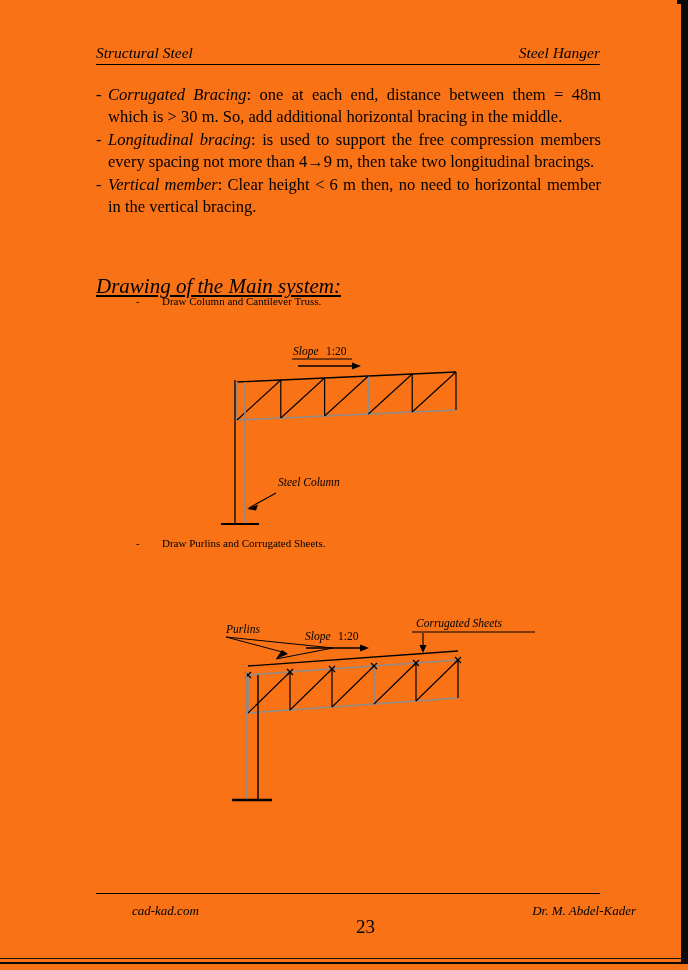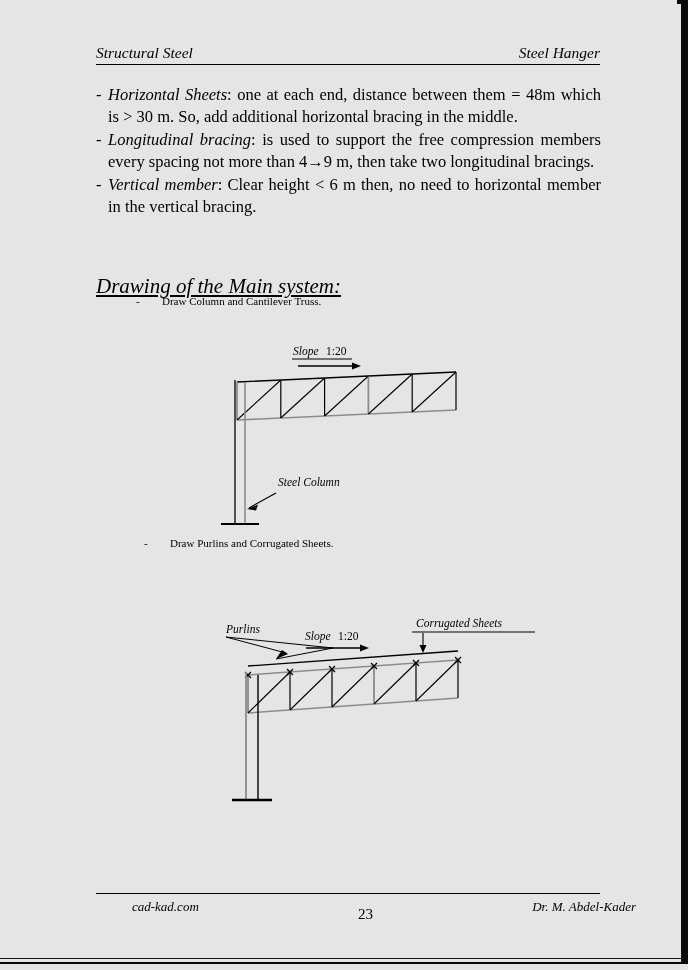--- a/index.html
+++ b/index.html
@@ -10,21 +10,21 @@
   body {
     font-family: "Liberation Serif", "DejaVu Serif", serif;
     color: #000000;
   }
 
   #page {
     position: relative;
     width: 688px;
     height: 970px;
     overflow: hidden;
-    background: #e5e5e5;
+    background: #f97316;
   }
 
   
   .scan-edge-right {
     position: absolute;
     top: 0;
     right: 0;
     width: 7px;
     height: 962px;
     background: #0a0a0a;
@@ -113,21 +113,21 @@
   }
   .sub-item {
     position: absolute;
     font-size: 11px;
   }
   .sub-item .dash {
     display: inline-block;
     width: 26px;
   }
   #sub-item-1 { left: 136px; top: 295px; }
-  #sub-item-2 { left: 144px; top: 537px; }
+  #sub-item-2 { left: 136px; top: 537px; }
   #sub-item-3 { left: 136px; top: 838px; }
 
   
   .figure {
     position: absolute;
   }
   #figure-1 { left: 190px; top: 338px; width: 300px; height: 200px; }
   #figure-2 { left: 190px; top: 609px; width: 360px; height: 205px; }
 
   .figure svg { display: block; }
@@ -160,23 +160,23 @@
     width: 504px;
     display: flex;
     justify-content: space-between;
     align-items: baseline;
     font-size: 13px;
     margin-left: 36px;
   }
   .footer .left, .footer .right { font-style: italic; }
   .footer .center {
     font-style: normal;
-    font-size: 15px;
+    font-size: 19px;
     position: relative;
-    top: 8px;
+    top: 18px;
   }
 </style>
 </head>
 <body>
 
 <div id="page">
 
   <div class="scan-edge-right"></div>
   <div class="scan-edge-top-nick"></div>
   <div class="scan-edge-bottom"></div>
@@ -184,21 +184,21 @@
 
   <div class="running-head">
     <span>Structural Steel</span>
     <span>Steel Hanger</span>
   </div>
 
   <div class="body-block">
 
     <div class="bullet">
       <div class="dash">-</div>
-      <div class="btext lastline-wrap"><span class="it">Horizontal Sheets</span><span>: one at each end, distance between them = 48m which is &gt; 30 m. So, add additional horizontal bracing in the middle.</span></div>
+      <div class="btext lastline-wrap"><span class="it">Corrugated Bracing</span><span>: one at each end, distance between them = 48m which is &gt; 30 m. So, add additional horizontal bracing in the middle.</span></div>
     </div>
 
     <div class="bullet">
       <div class="dash">-</div>
       <div class="btext lastline-wrap"><span class="it">Longitudinal bracing</span><span>: is used to support the free compression members every spacing not more than 4→9 m, then take two longitudinal bracings.</span></div>
     </div>
 
     <div class="bullet">
       <div class="dash">-</div>
       <div class="btext lastline-wrap"><span class="it">Vertical member</span><span>: Clear height &lt; 6 m then, no need to horizontal member in the vertical bracing.</span></div>

